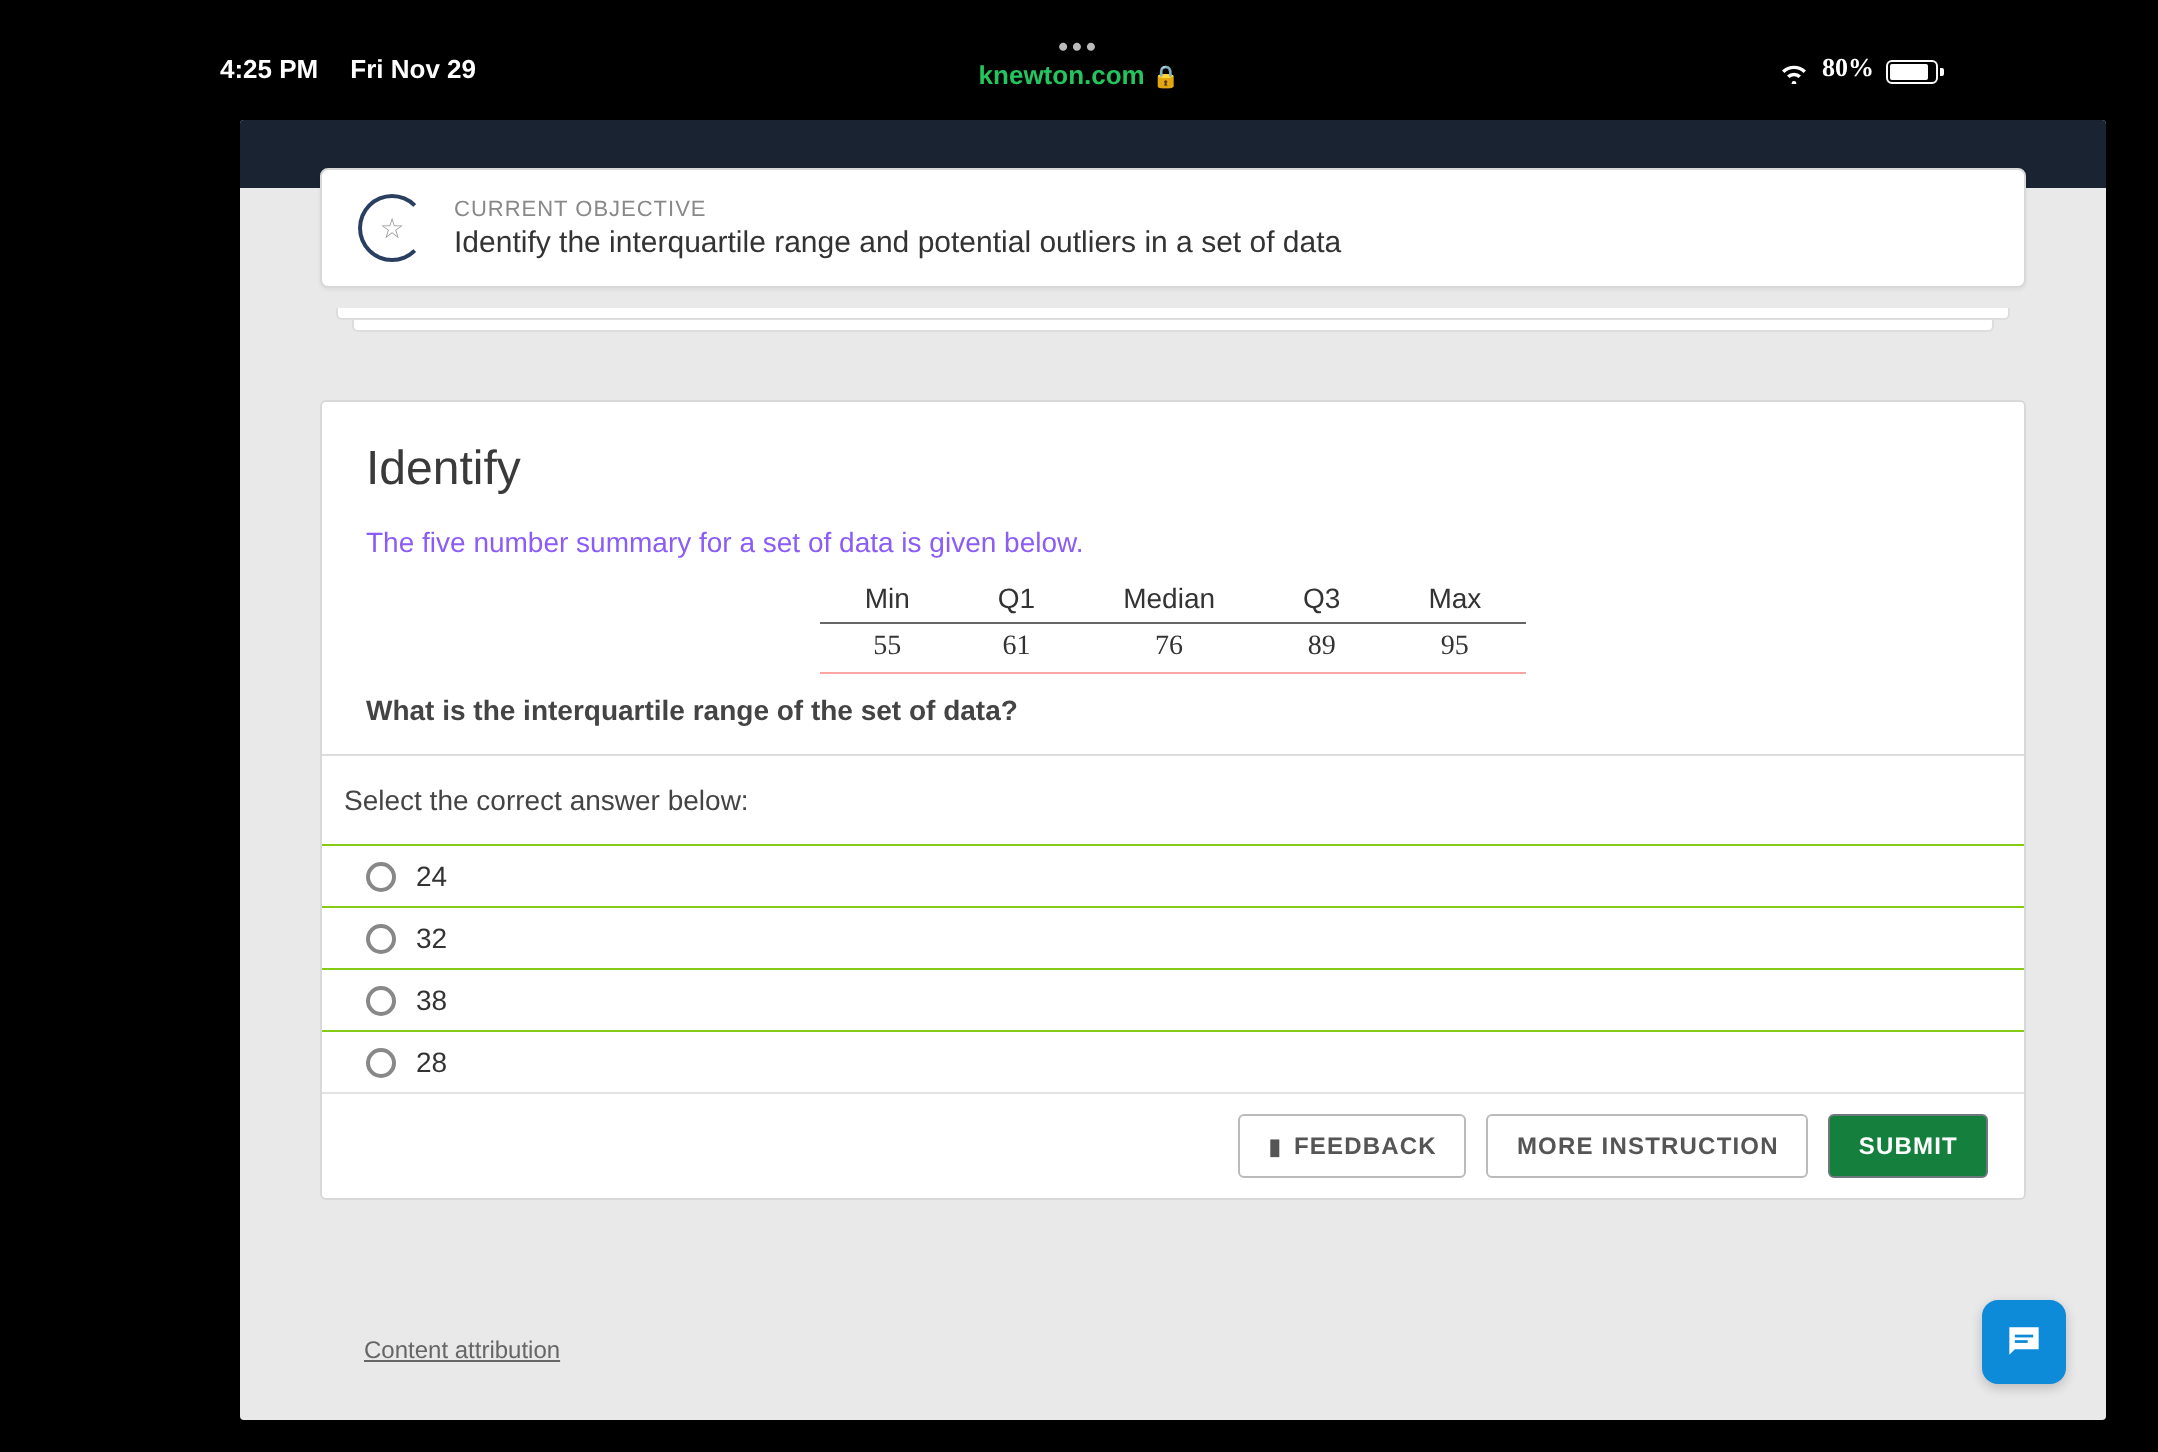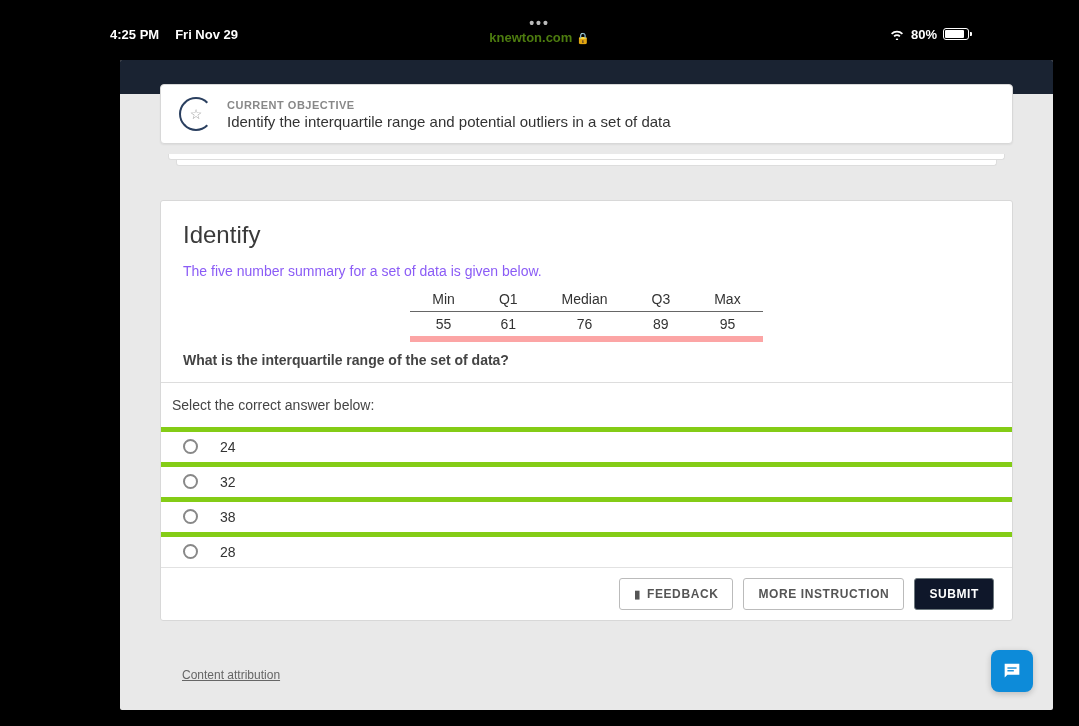--- a/index.html
+++ b/index.html
@@ -39,23 +39,23 @@
 }
 .status-center .dots {
   font-size: 14px;
   letter-spacing: 2px;
   line-height: 10px;
   color: #bbb;
   margin-bottom: 2px;
 }
 .status-center .url {
   font-size: 13px;
-  color: #4d7c0f;
-}
-.status-right { display: flex; align-items: center; gap: 6px; }
+  color: #22c55e;
+}
+.status-right { display: flex; align-items: flex-end; gap: 6px; font-family: Liberation Serif, serif; }
 .wifi-icon { width: 16px; height: 12px; }
 .battery-icon {
   width: 26px; height: 12px;
   border: 1px solid #fff;
   border-radius: 3px;
   position: relative;
 }
 .battery-icon::after {
   content: "";
   position: absolute;
@@ -112,21 +112,21 @@
   flex-shrink: 0;
 }
 .objective-icon .star {
   font-size: 14px;
   color: #999;
 }
 .obj-text .label {
   font-size: 11px;
   color: #888;
   letter-spacing: 0.5px;
-  font-weight: 700;
+  font-weight: 400;
 }
 .obj-text .desc {
   font-size: 15px;
   color: #333;
   margin-top: 2px;
 }
 .stack-effect {
   position: absolute;
   top: 94px;
   left: 48px; right: 48px;
@@ -174,41 +174,41 @@
 .summary-table th, .summary-table td {
   padding: 4px 22px;
   text-align: center;
   color: #333;
 }
 .summary-table th {
   font-weight: 400;
   border-bottom: 1px solid #666;
 }
 .summary-table td {
-  border-bottom: 6px solid #fca5a5;
-  font-family: Liberation Sans, sans-serif;
+  border-bottom: 1px solid #fca5a5;
+  font-family: Liberation Serif, serif;
 }
 .q-follow {
   font-size: 14px;
   color: #444;
   margin-top: 6px;
   font-weight: bold;
 }
 .divider { border-top: 1px solid #ddd; }
 .select-prompt {
   padding: 14px 11px;
   font-size: 14px;
   color: #444;
 }
 .option-row {
-  border-top: 5px solid #84cc16;
+  border-top: 1px solid #84cc16;
   padding: 7px 22px;
   display: flex;
-  align-items: flex-start;
-  gap: 22px;
+  align-items: flex-end;
+  gap: 10px;
   font-size: 14px;
   color: #333;
   cursor: pointer;
 }
 .radio {
   width: 15px; height: 15px;
   border: 2px solid #888;
   border-radius: 50%;
   flex-shrink: 0;
 }
@@ -229,21 +229,21 @@
   display: flex;
   align-items: center;
   gap: 6px;
 }
 .btn-outline {
   background: #fff;
   border: 1px solid #bbb;
   color: #555;
 }
 .btn-primary {
-  background: #0f172a;
+  background: #15803d;
   border: 1px solid #6d787d;
   color: #fff;
 }
 .attribution {
   position: absolute;
   bottom: 28px;
   left: 62px;
   font-size: 12px;
   color: #666;
   text-decoration: underline;

